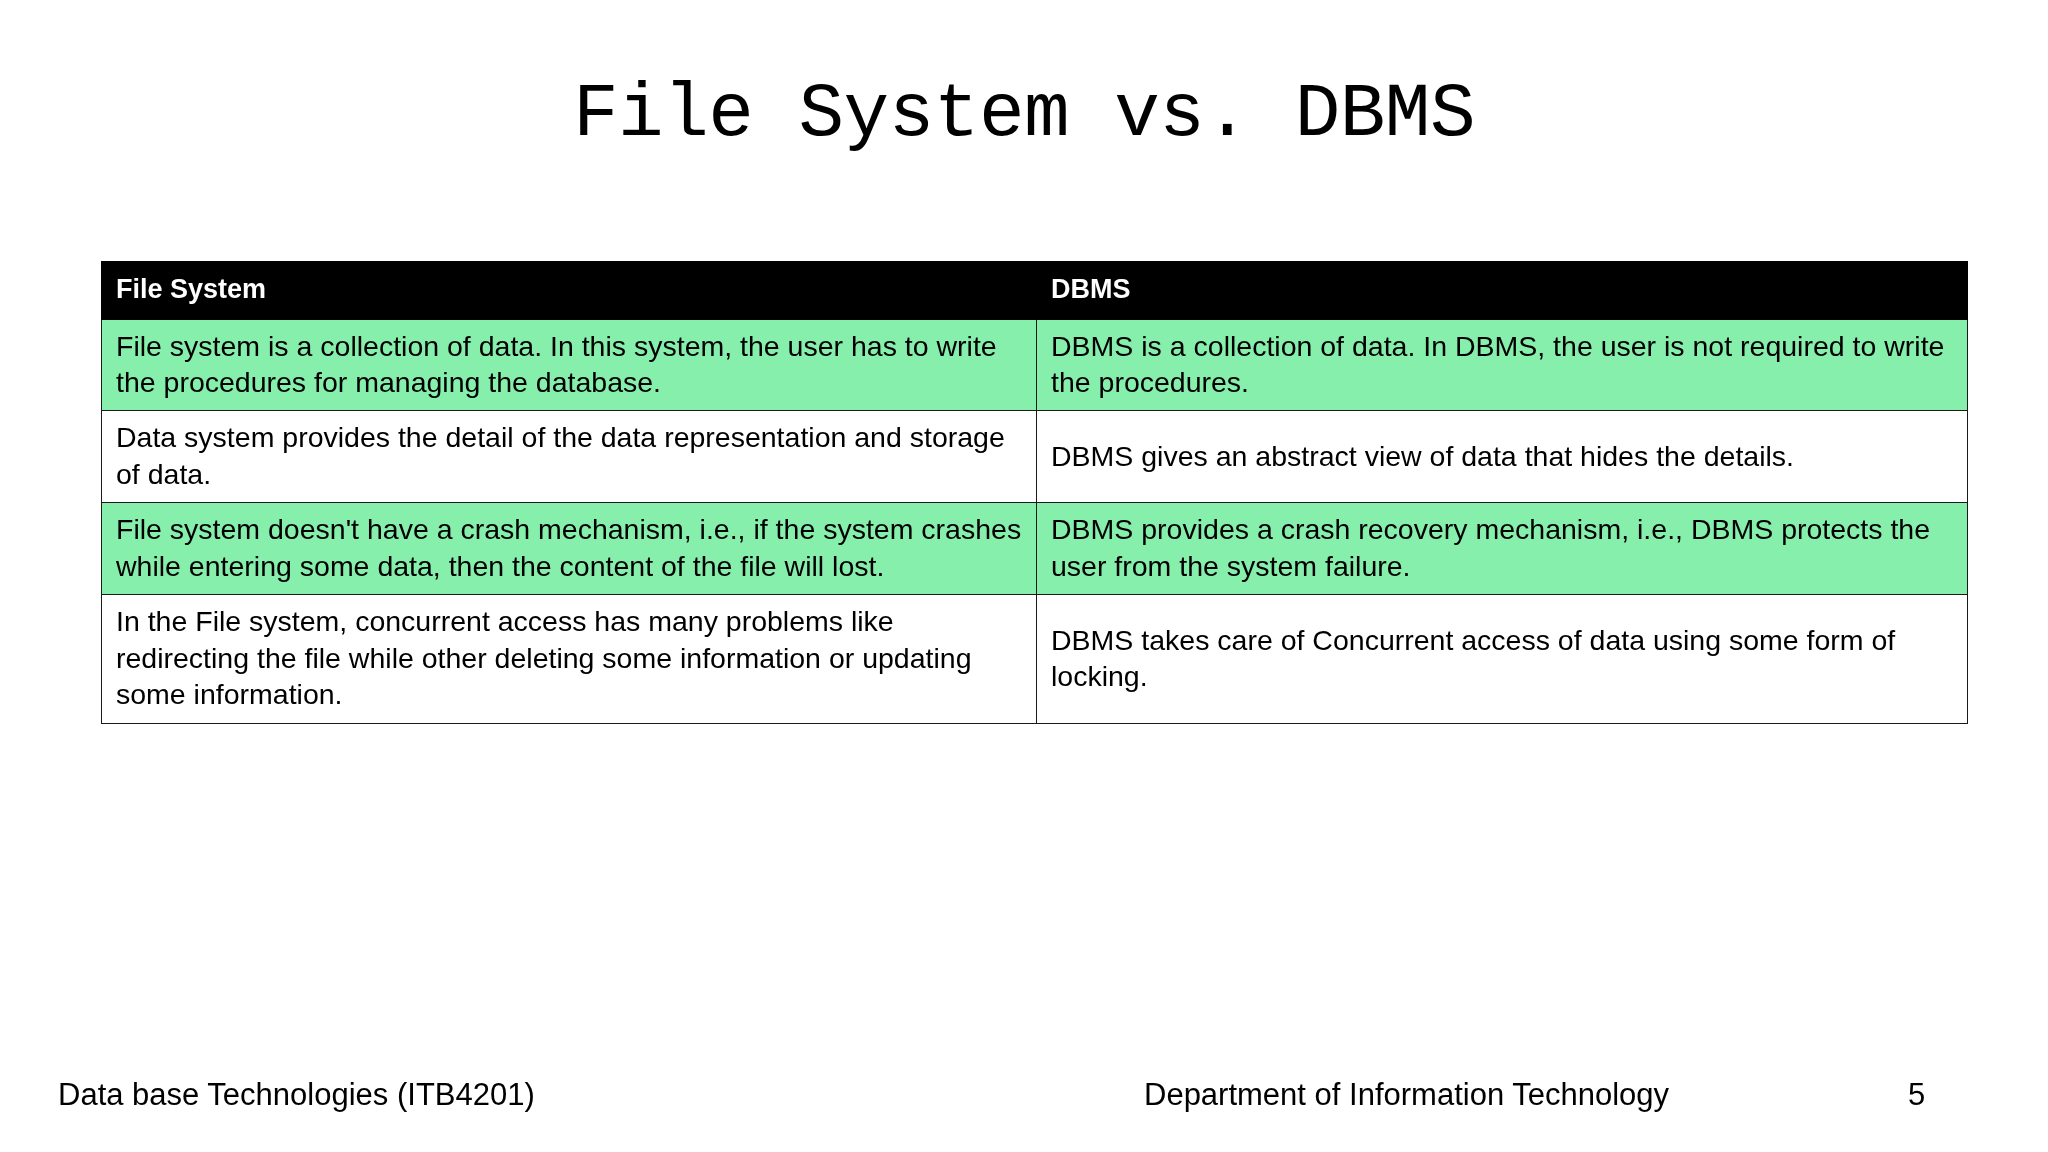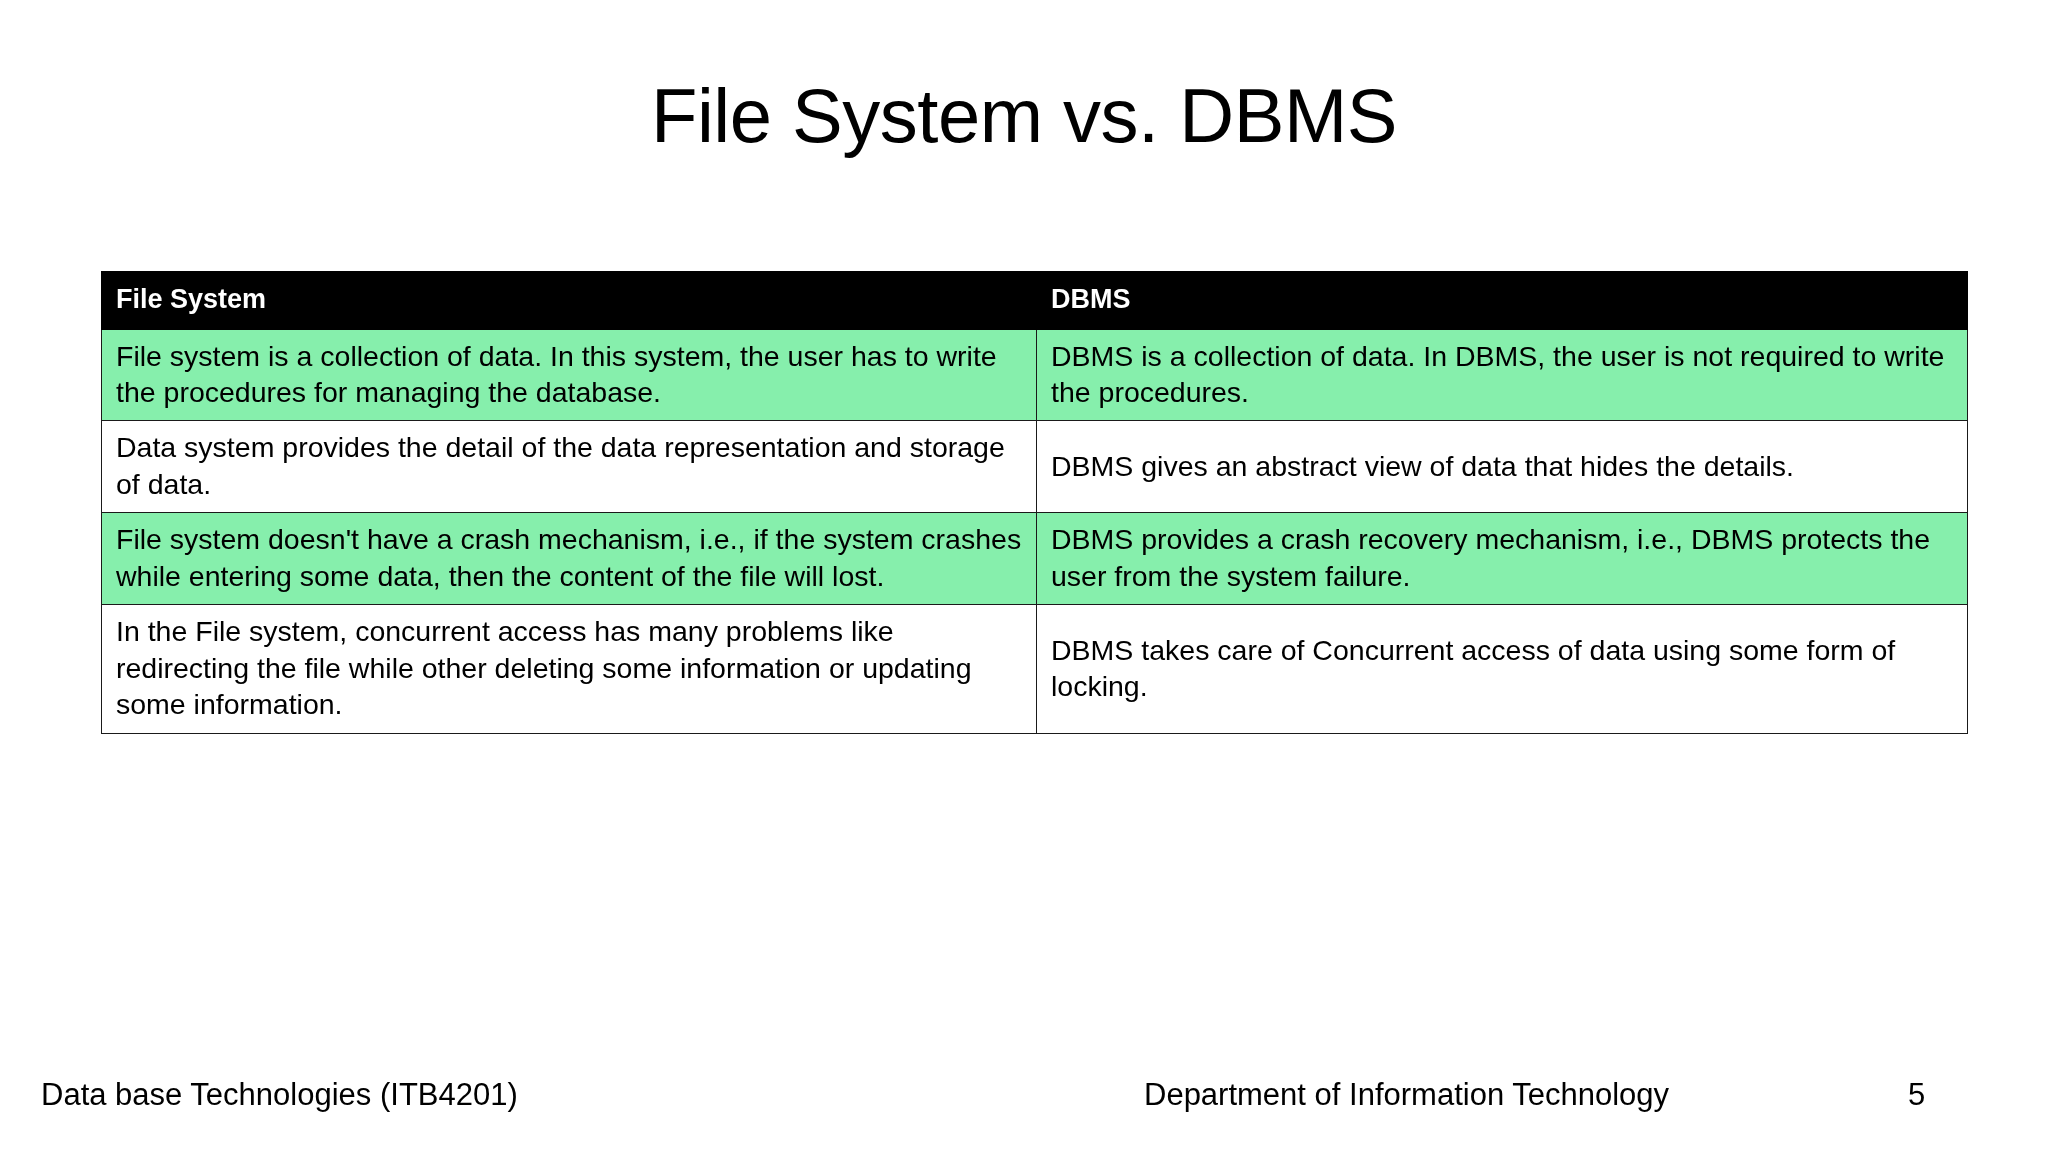--- a/index.html
+++ b/index.html
@@ -28,27 +28,28 @@
     left: 0;
     top: 72px;
     width: 2048px;
     text-align: center;
     font-size: 76px;
     font-weight: 400;
     line-height: 1.15;
     letter-spacing: -0.5px;
     color: #000000;
     white-space: nowrap;
+    font-family: Liberation Mono, monospace;
   }
 
   
   .cmp-table {
     position: absolute;
     left: 101px;
-    top: 271px;
+    top: 261px;
     width: 1866px;
     border-collapse: collapse;
     table-layout: fixed;
   }
   .cmp-table col.c-left  { width: 935px; }
   .cmp-table col.c-right { width: 931px; }
 
   .cmp-table th,
   .cmp-table td {
     border: 1.5px solid #1a1a1a;
@@ -77,21 +78,21 @@
     background: #ffffff;
   }
 
   .cell-text {
     display: block;
   }
 
   
   .footer-left {
     position: absolute;
-    left: 41px;
+    left: 58px;
     top: 1078px;
     font-size: 31px;
     line-height: 1.1;
     white-space: nowrap;
   }
   .footer-center {
     position: absolute;
     left: 1144px;
     top: 1078px;
     font-size: 31px;

